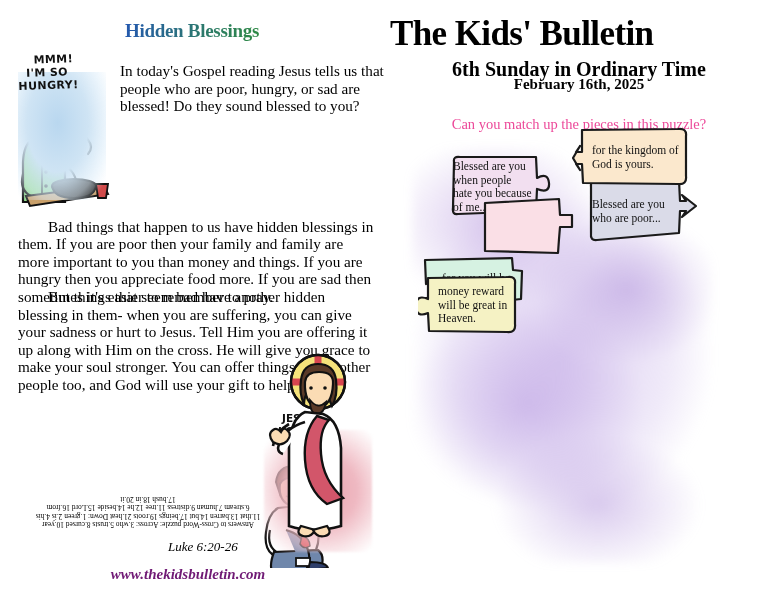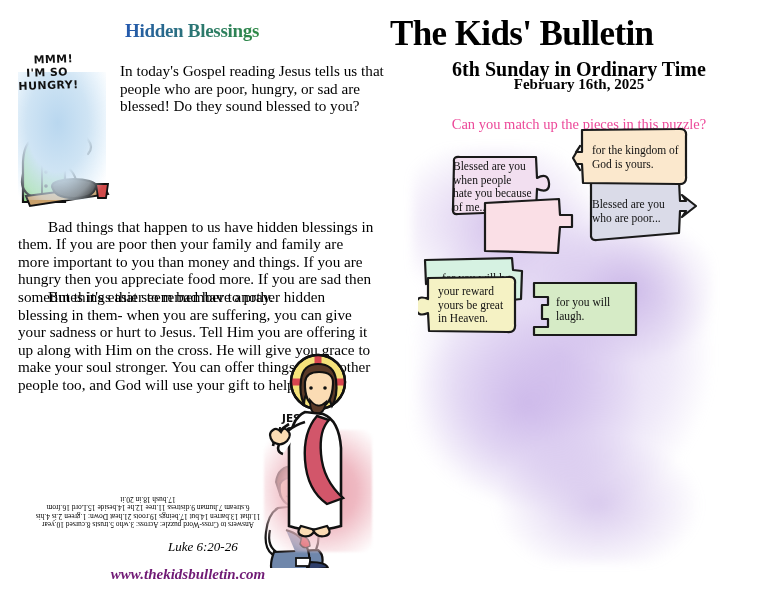--- a/index.html
+++ b/index.html
@@ -271,29 +271,23 @@
       <div class="piece" style="left:91px;top:196px;width:102px;height:62px;">
         <svg width="102" height="62" viewBox="0 0 102 62">
           <path d="M4 7 L78 3 l1 16 l12 0 l0 12 l-12 0 l-1 12 l-1 14 L4 55 Z" fill="#fadfe6" stroke="#1a1a1a" stroke-width="2.2" stroke-linejoin="round"></path>
         </svg>
       </div>
 
       <div class="piece" style="left:28px;top:274px;width:100px;height:62px;">
         <svg width="100" height="62" viewBox="0 0 100 62">
           <path d="M10 4 L90 3 q8 -1 7 7 l0 40 q1 9 -8 8 L11 57 l-1 -18 q-12 5 -12 -7 q0 -12 12 -7 Z" fill="#f5f2c4" stroke="#1a1a1a" stroke-width="2.2" stroke-linejoin="round"></path>
         </svg>
-        <div class="ptext" style="padding-left:20px;">your reward yours be great in Heaven.</div>
-      </div>
-
-      <div class="piece" style="left:140px;top:280px;width:110px;height:58px;">
-        <svg width="110" height="58" viewBox="0 0 110 58">
-          <path d="M4 3 L106 3 L106 55 L4 55 l0 -8 l14 0 l0 -8 l-6 0 l0 -14 l6 0 l0 -8 l-14 0 Z" fill="#d6ebc6" stroke="#1a1a1a" stroke-width="2.2" stroke-linejoin="round"></path>
-        </svg>
-        <div class="ptext" style="padding-left:26px;">for you will laugh.</div>
-      </div>
+        <div class="ptext" style="padding-left:20px;">money reward will be great in Heaven.</div>
+      </div>
+
 
     </div>
 
     <div class="jesus" style="left:265px;top:350px;">
       <svg width="106" height="190" viewBox="0 0 106 190">
 
         <circle cx="53" cy="32" r="27" fill="#f5e27a" stroke="#111" stroke-width="2.4"></circle>
         <path d="M53 6 L53 58" stroke="#d8454f" stroke-width="7"></path>
         <path d="M27 32 L79 32" stroke="#d8454f" stroke-width="7"></path>
         <circle cx="53" cy="32" r="27" fill="none" stroke="#111" stroke-width="2.4"></circle>

